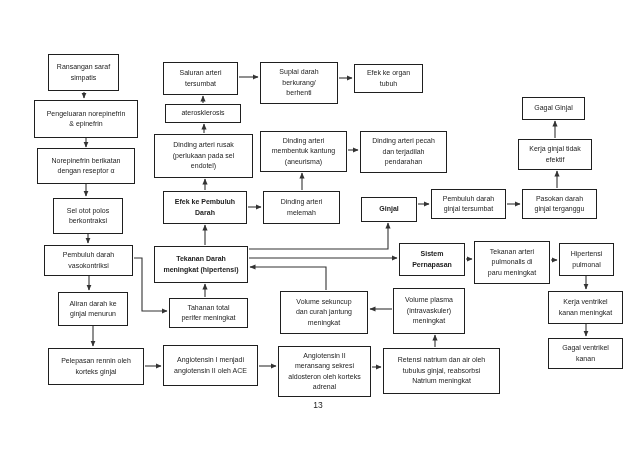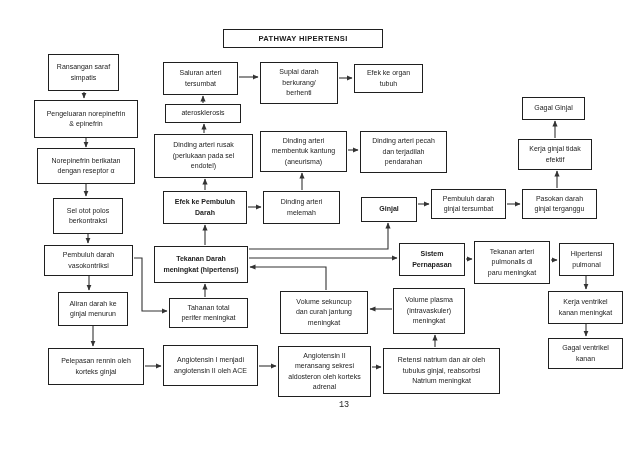--- a/index.html
+++ b/index.html
@@ -26,25 +26,24 @@
   }
   .node span{white-space:pre-line;}
   .bold{font-weight:bold;}
   .title{
     font-weight:bold;
     font-size:7.6px;
     letter-spacing:0.3px;
   }
   .pagenum{
     position:absolute;
-    font-family:Liberation Mono, monospace;
+    font-family:Liberation Sans, sans-serif;
     font-size:8.5px;
     color:#222;
     text-align:center;
-    margin-left:26px;
   }
   svg.wires{
     position:absolute;
     left:0;top:0;
     width:638px;height:452px;
   }
   svg.wires line, svg.wires polyline{
     stroke:#333333;
     stroke-width:1.1;
     fill:none;
@@ -89,23 +88,20 @@
     <line x1="418" y1="204" x2="429" y2="204" marker-end="url(#ah)"></line>
     <line x1="507" y1="204" x2="520" y2="204" marker-end="url(#ah)"></line>
     <line x1="557" y1="188" x2="557" y2="171" marker-end="url(#ah)"></line>
     <line x1="555" y1="138" x2="555" y2="121" marker-end="url(#ah)"></line>
     <line x1="466" y1="259" x2="472" y2="259" marker-end="url(#ah)"></line>
     <line x1="551" y1="260" x2="557" y2="260" marker-end="url(#ah)"></line>
     <line x1="586" y1="276" x2="586" y2="289" marker-end="url(#ah)"></line>
     <line x1="586" y1="324" x2="586" y2="336" marker-end="url(#ah)"></line>
   </svg>
 
-  <div class="node title" style="left:223px;top:29px;width:160px;height:19px;">
-      <span>PATHWAY HIPERTENSI</span>
-    </div>
 
   <div class="node" style="left:48px;top:54px;width:71px;height:37px;">
       <span>Ransangan saraf
 simpatis</span>
     </div>
   <div class="node" style="left:34px;top:100px;width:104px;height:38px;">
       <span>Pengeluaran norepinefrin
 &amp; epinefrin</span>
     </div>
   <div class="node" style="left:37px;top:148px;width:98px;height:36px;">

